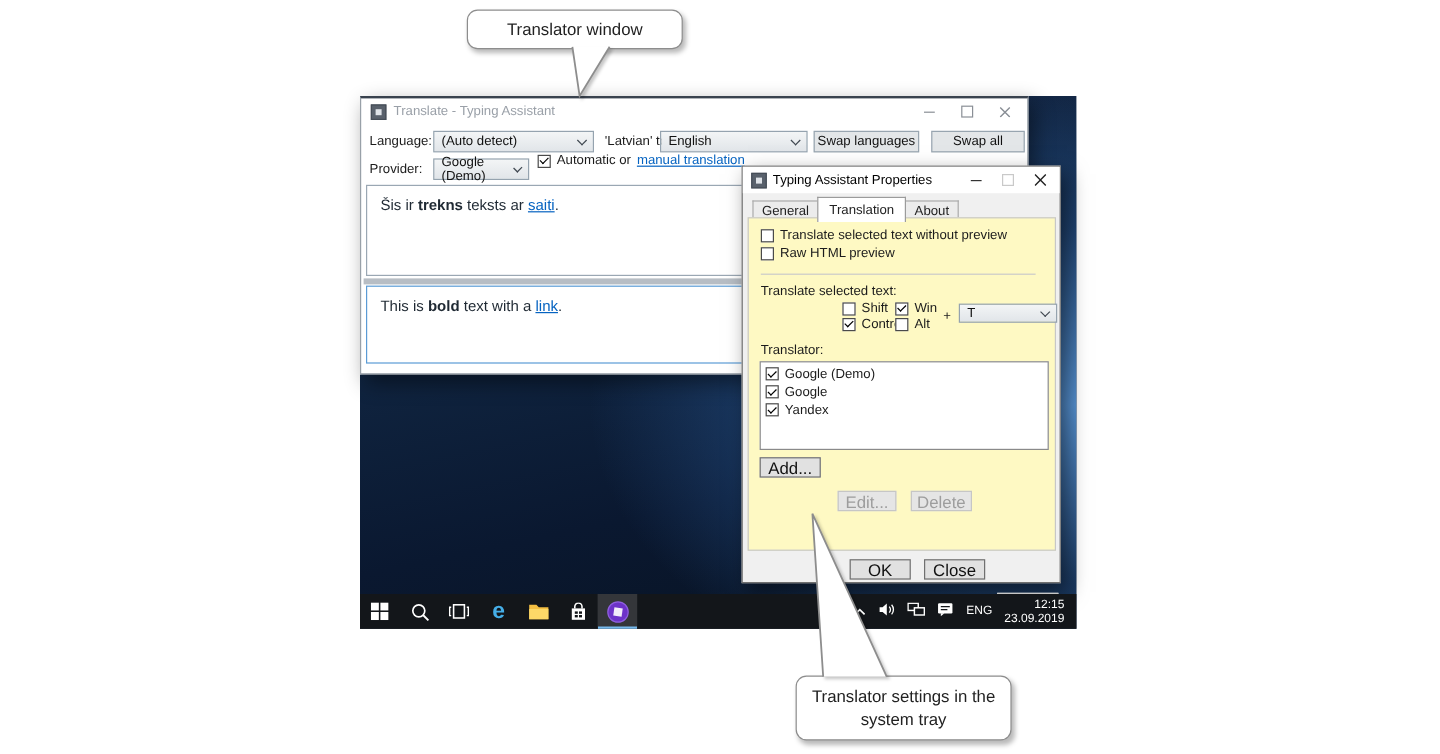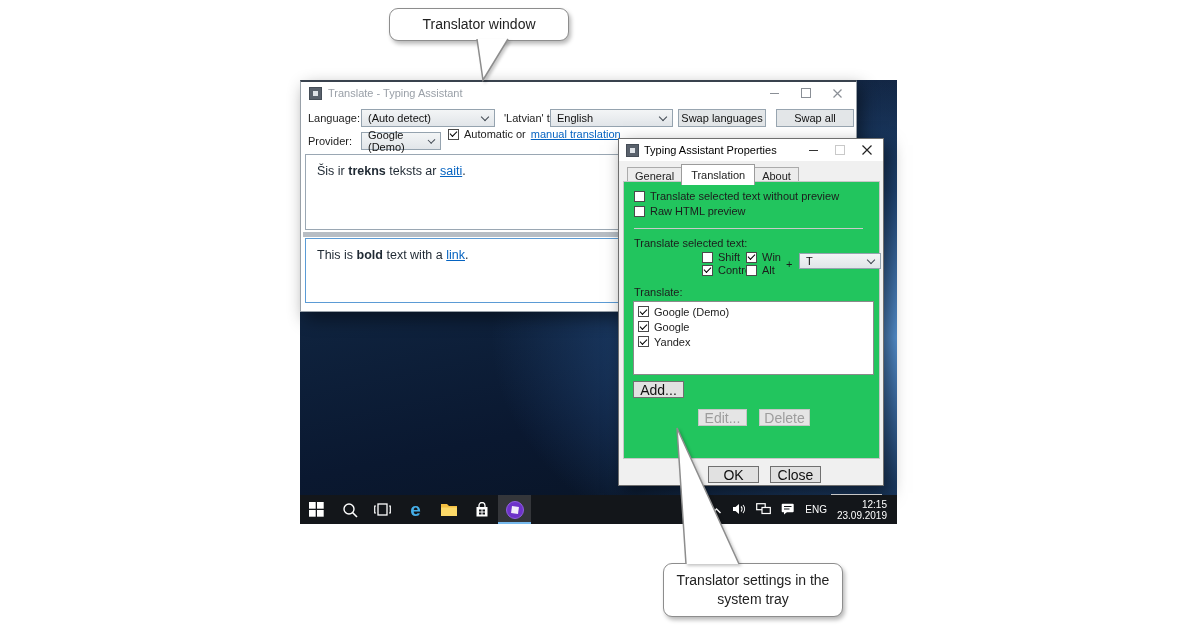--- a/index.html
+++ b/index.html
@@ -54,21 +54,21 @@
   .dlg-title{font-size:11px;color:#000;white-space:nowrap;}
   .dlg-controls{margin-left:auto;display:flex;align-items:center;gap:17px;padding-right:4px;}
   .glyph-min-d{width:9px;height:1px;background:#333;}
   .glyph-max-d{width:8px;height:8px;border:1px solid #c9c9c9;}
 
   .tabs{position:absolute;left:8px;top:25px;display:flex;align-items:flex-end;}
   .tab{font-size:11px;color:#222;background:#ececec;border:1px solid #ababab;border-bottom:none;
     padding:2px 7px 3px;position:relative;}
   .tab + .tab{margin-left:-1px;}
   .tab.selected{background:#fff;padding:4px 9px 4px;z-index:3;border-color:#9b9b9b;}
-  .tab-page{position:absolute;left:4px;top:42px;width:257px;height:278px;background:#22c55e;border:1px solid #c7c7c7;box-sizing:border-box;}
+  .tab-page{position:absolute;left:4px;top:42px;width:257px;height:278px;background:#fef9c3;border:1px solid #c7c7c7;box-sizing:border-box;}
 
   .cb-row{position:absolute;display:flex;align-items:center;gap:5px;font-size:11px;color:#1c1c1c;}
   .separator{position:absolute;left:10px;right:16px;top:46px;border-top:1px solid #cacaca;}
   .plus{position:absolute;font-size:11px;color:#1c1c1c;}
   .listbox{position:absolute;left:9px;top:119px;width:241px;height:74px;background:#fff;border:1px solid #8a8a8a;
     box-sizing:border-box;padding:3px 4px;display:flex;flex-direction:column;gap:2px;}
   .list-item{display:flex;align-items:center;gap:5px;font-size:11px;color:#1c1c1c;height:13px;}
   .btn-dlg{position:absolute;height:17px;background:#e1e1e1;border:1px solid #707070;display:flex;align-items:center;
     justify-content:center;font-size:14px;color:#111;box-sizing:border-box;}
   .btn-dlg.disabled{color:#9d9d9d;border-color:#c6c6c6;background:#e5e5e5;margin-top:28px;}
@@ -216,21 +216,21 @@
         <span class="cb-row" style="left:122px;top:82px;">
           <span class="cb"></span>
           <span>Alt</span>
         </span>
         <span class="plus" style="left:162px;top:76px;">+</span>
         <div class="combo" style="left:175px;top:71px;width:82px;height:16px;">
           <span>T</span>
             <span class="chev"></span>
         </div>
 
-        <span class="lbl" style="left:10px;top:101px;">Translate:</span>
+        <span class="lbl" style="left:10px;top:101px;">Translator:</span>
 
         <div class="listbox">
           <span class="list-item">
             <span class="cb checked">
                 <span class="tick"></span>
               </span>
             <span>Google (Demo)</span>
           </span>
           <span class="list-item">
             <span class="cb checked">

